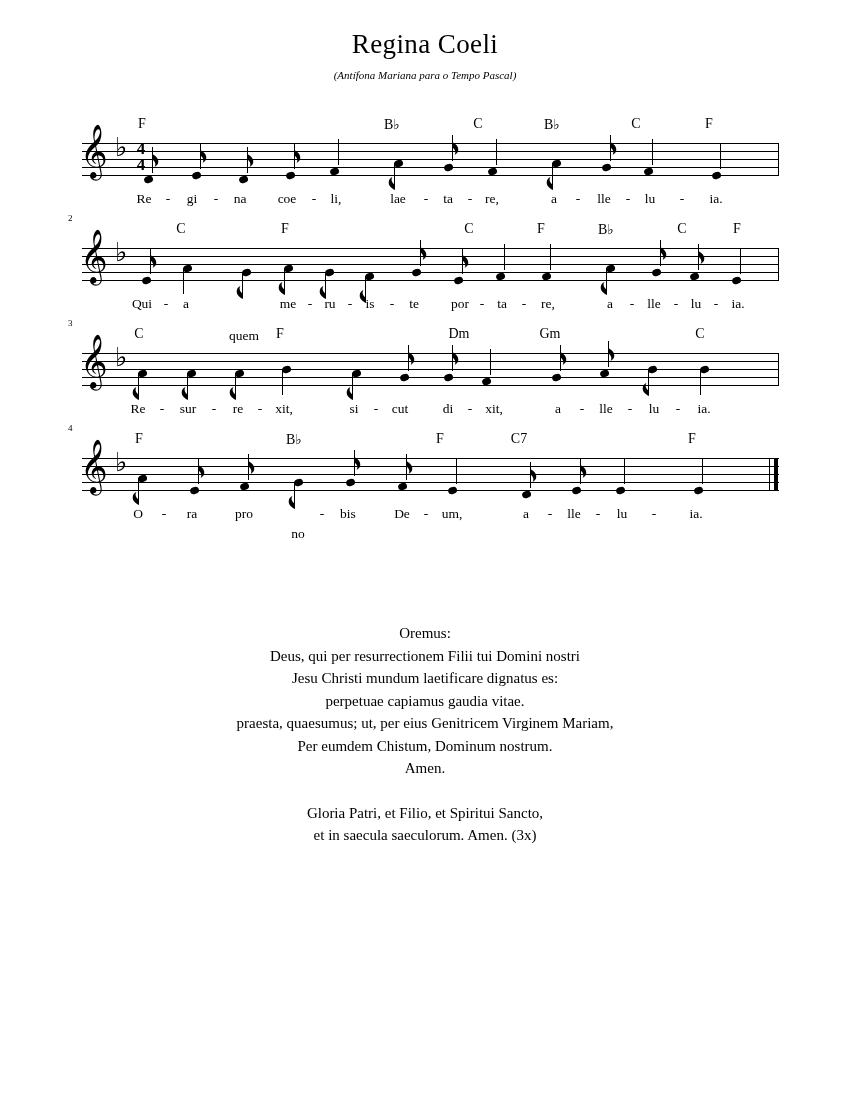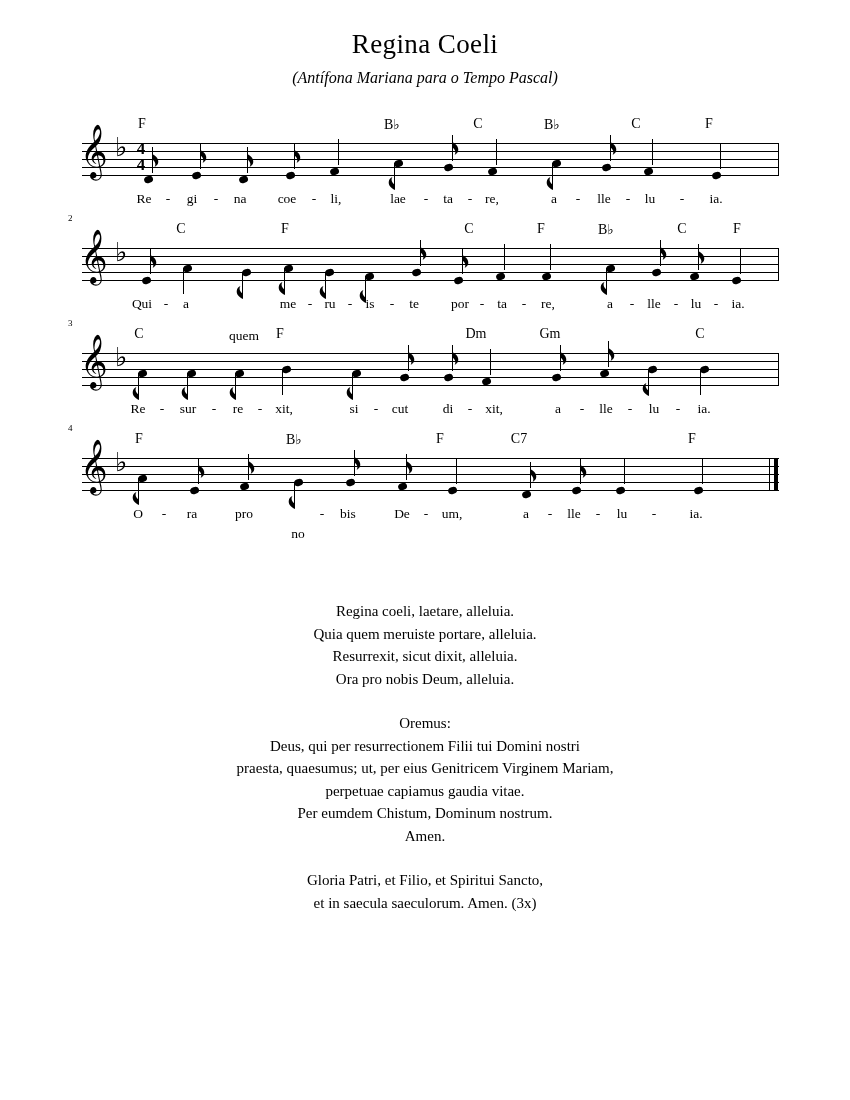--- a/index.html
+++ b/index.html
@@ -21,21 +21,21 @@
   #header { position: absolute; left: 0; top: 0; width: 850px; text-align: center; }
   #song-title {
     font-size: 27px;
     font-weight: normal;
     letter-spacing: 0.4px;
     margin: 0;
     padding-top: 30px;
     line-height: 1.1;
   }
   #song-subtitle {
-    font-size: 16px;
+    font-size: 11px;
     font-style: italic;
     margin: 0;
     padding-top: 9px;
   }
 
   
   #score { position: absolute; left: 0; top: 108px; width: 850px; }
   .system { position: relative; height: 105px; }
 
   .meas-num {
@@ -506,21 +506,21 @@
             </svg></div>
         </div>
         <div class="note down" style="left: 618px; top: 12.7px;">
           <div class="head"></div>
           <div class="stem"></div>
         </div>
         <div class="barline" style="left: 696px;"></div>
       </div>
       <div class="chord" style="left: 139px;"><span>C</span></div>
       <div class="chord" style="left: 280px;"><span>F</span></div>
-      <div class="chord" style="left: 476px;"><span>Dm</span></div>
+      <div class="chord" style="left: 459px;"><span>Dm</span></div>
       <div class="chord" style="left: 550px;"><span>Gm</span></div>
       <div class="chord" style="left: 700px;"><span>C</span></div>
       <div class="lyric" style="left: 138px;">Re</div>
       <div class="lyric" style="left: 162px;">-</div>
       <div class="lyric" style="left: 188px;">sur</div>
       <div class="lyric" style="left: 214px;">-</div>
       <div class="lyric" style="left: 238px;">re</div>
       <div class="lyric" style="left: 260px;">-</div>
       <div class="lyric" style="left: 284px;">xit,</div>
       <div class="lyric" style="left: 354px;">si</div>
@@ -638,32 +638,27 @@
       <div class="lyric" style="left: 574px;">lle</div>
       <div class="lyric" style="left: 598px;">-</div>
       <div class="lyric" style="left: 622px;">lu</div>
       <div class="lyric" style="left: 654px;">-</div>
       <div class="lyric" style="left: 696px;">ia.</div>
     </div>
   </div>
 
 <div id="prose">
   <div class="stanza">
-      <p>Regina coeli, laetare, alleluia.</p>
-      <p>Quia quem meruiste portare, alleluia.</p>
-      <p>Resurrexit, sicut dixit, alleluia.</p>
-      <p>Ora pro nobis Deum, alleluia.</p>
-    </div>
-  <div class="stanza">
     </div>
   <div class="stanza">
       <p>Oremus:</p>
       <p>Deus, qui per resurrectionem Filii tui Domini nostri</p>
+      <p>Jesu Christi mundum laetificare dignatus es:</p>
+      <p>perpetuae capiamus gaudia vitae.</p>
       <p>praesta, quaesumus; ut, per eius Genitricem Virginem Mariam,</p>
-      <p>perpetuae capiamus gaudia vitae.</p>
       <p>Per eumdem Chistum, Dominum nostrum.</p>
       <p>Amen.</p>
     </div>
   <div class="stanza">
       <p>Gloria Patri, et Filio, et Spiritui Sancto,</p>
       <p>et in saecula saeculorum. Amen. (3x)</p>
     </div>
 </div>
 
 </body></html>

